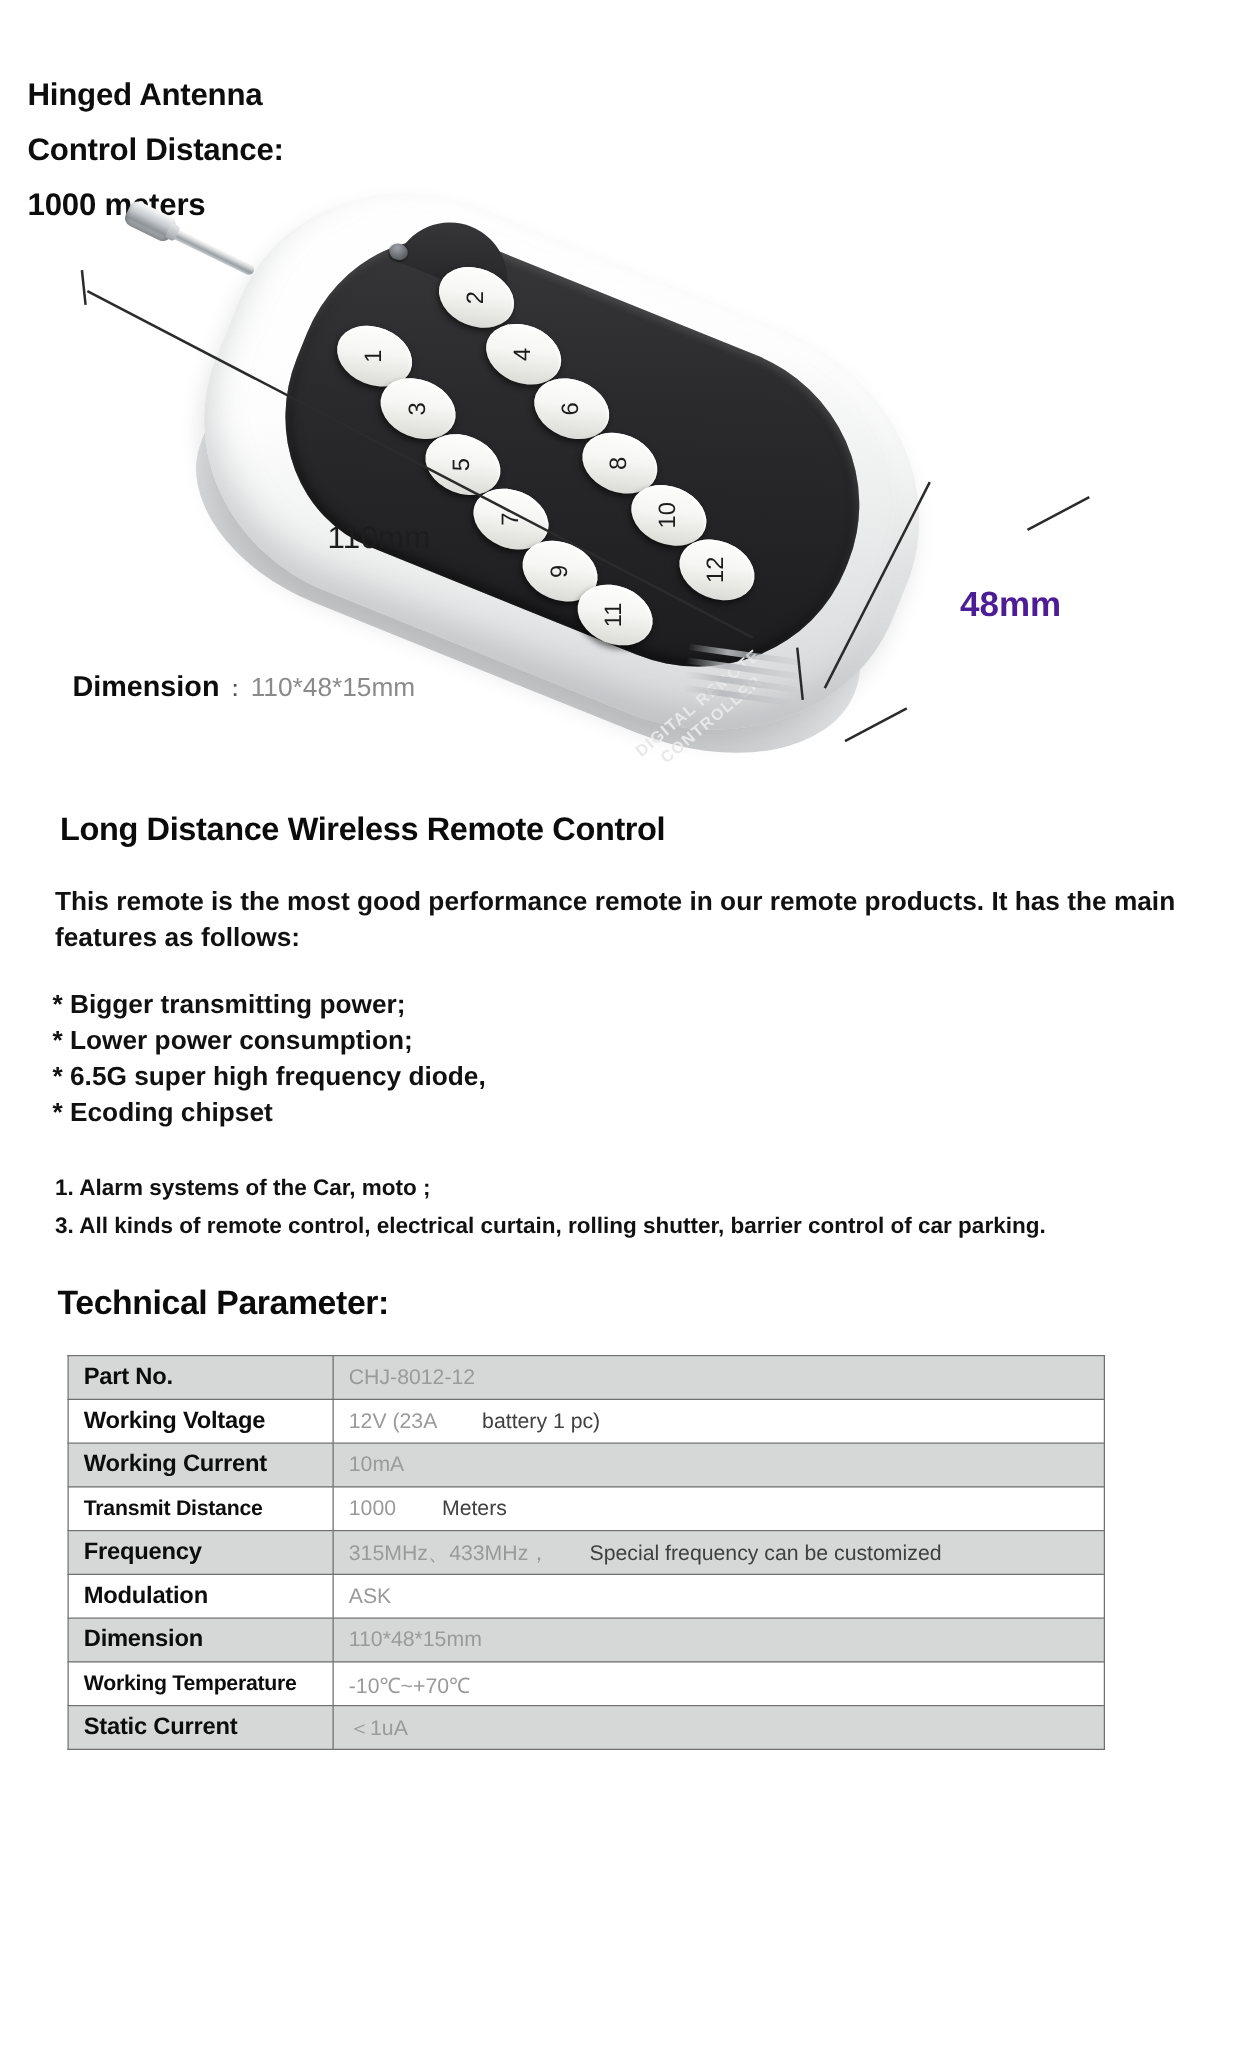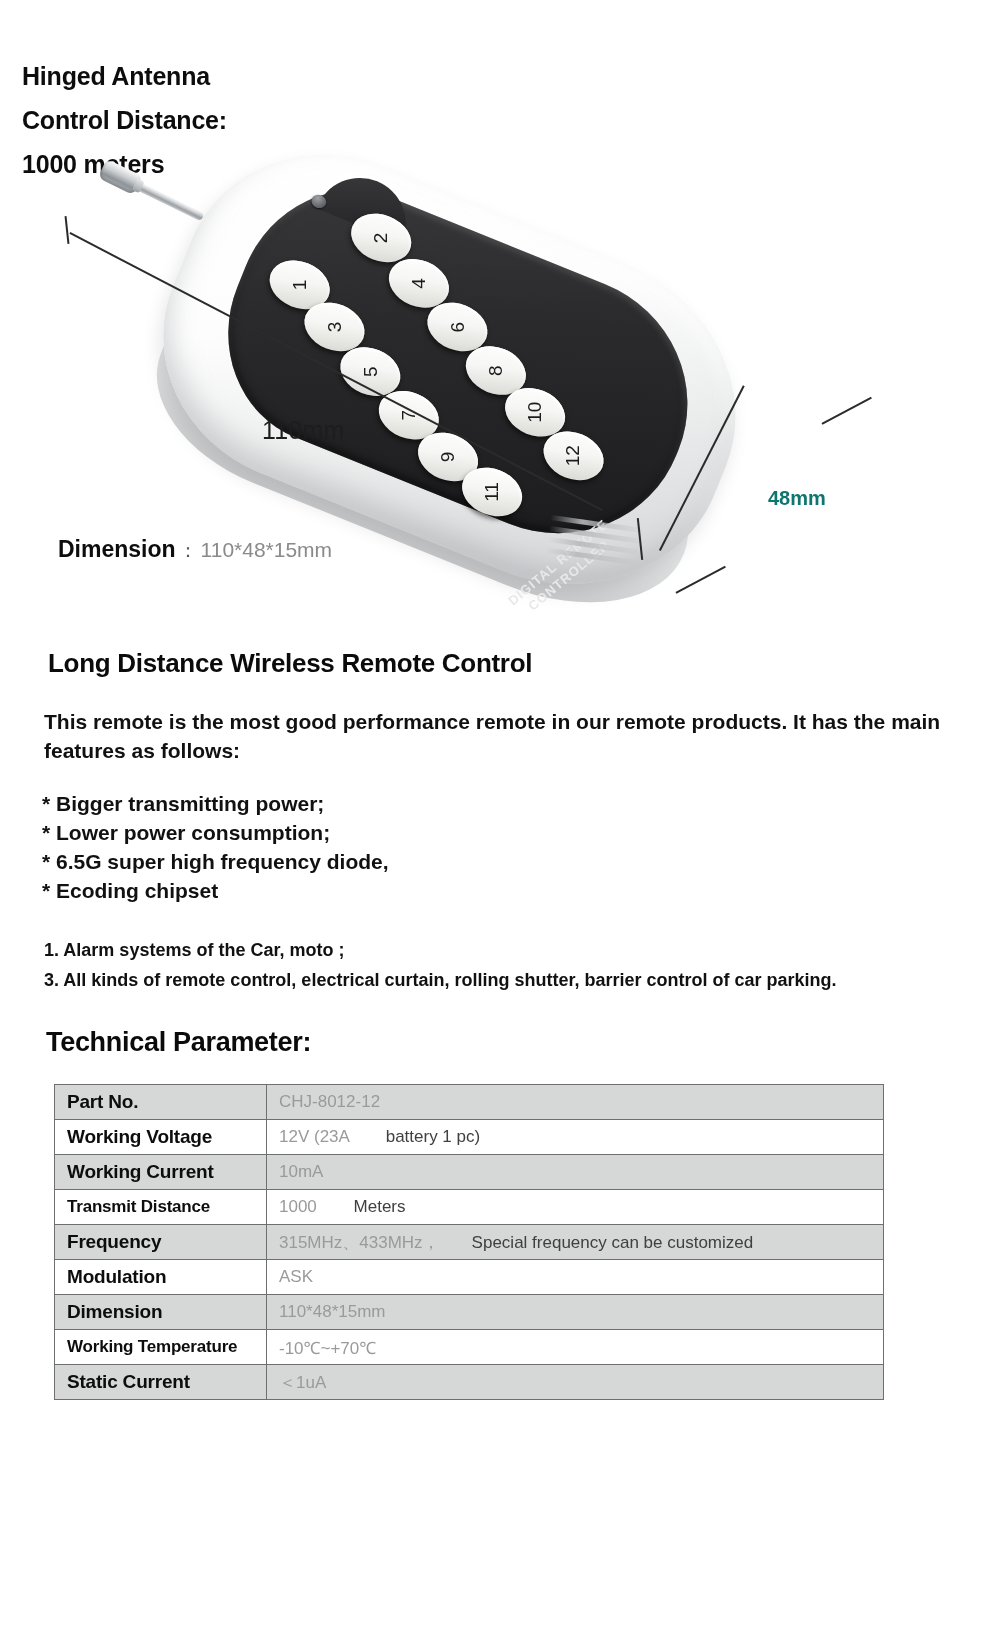--- a/index.html
+++ b/index.html
@@ -213,24 +213,24 @@
   }
   .label-110 {
     position: absolute;
     left: 262px; top: 416px;
     font-size: 25px;
     color: #1d1d1d;
     letter-spacing: 0.2px;
   }
   .label-48 {
     position: absolute;
-    left: 768px; top: 487px;
-    font-size: 20px;
-    font-weight: bold;
-    color: #0f766e;
+    left: 768px; top: 468px;
+    font-size: 28px;
+    font-weight: bold;
+    color: #4c1d95;
   }
 
   .dimension-caption {
     position: absolute;
     left: 58px;
     top: 536px;
     font-size: 23px;
     white-space: nowrap;
   }
   .dimension-caption .dc-label { font-weight: bold; color: #0d0d0d; }

